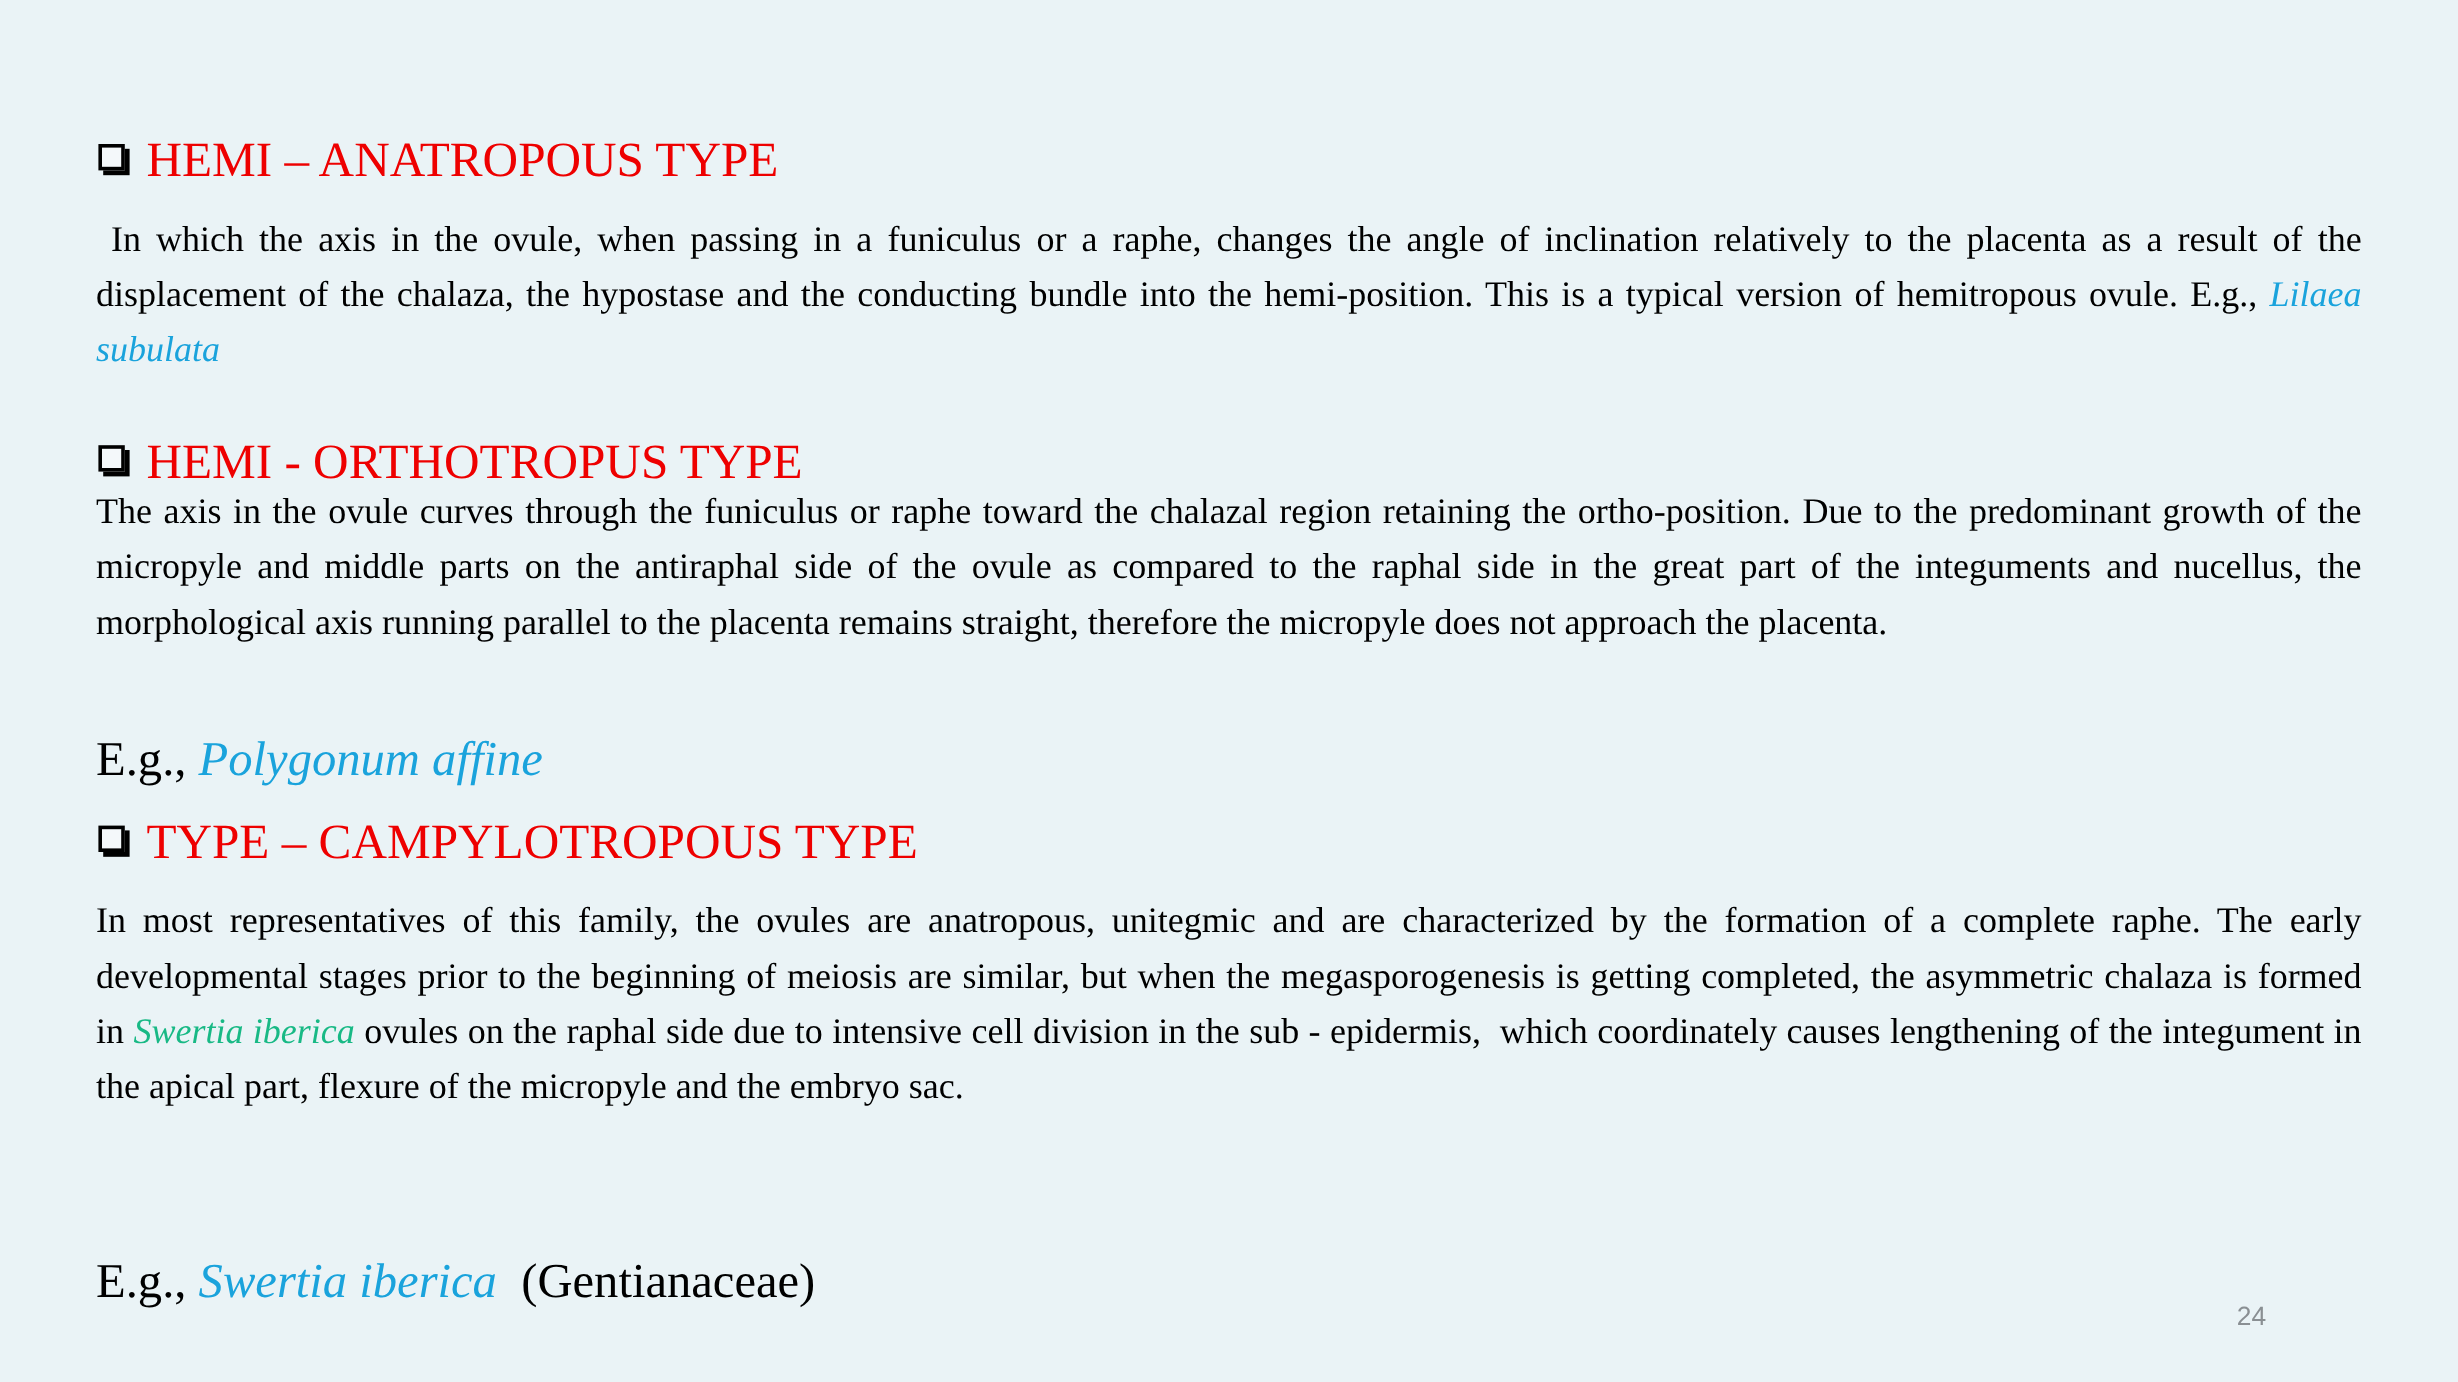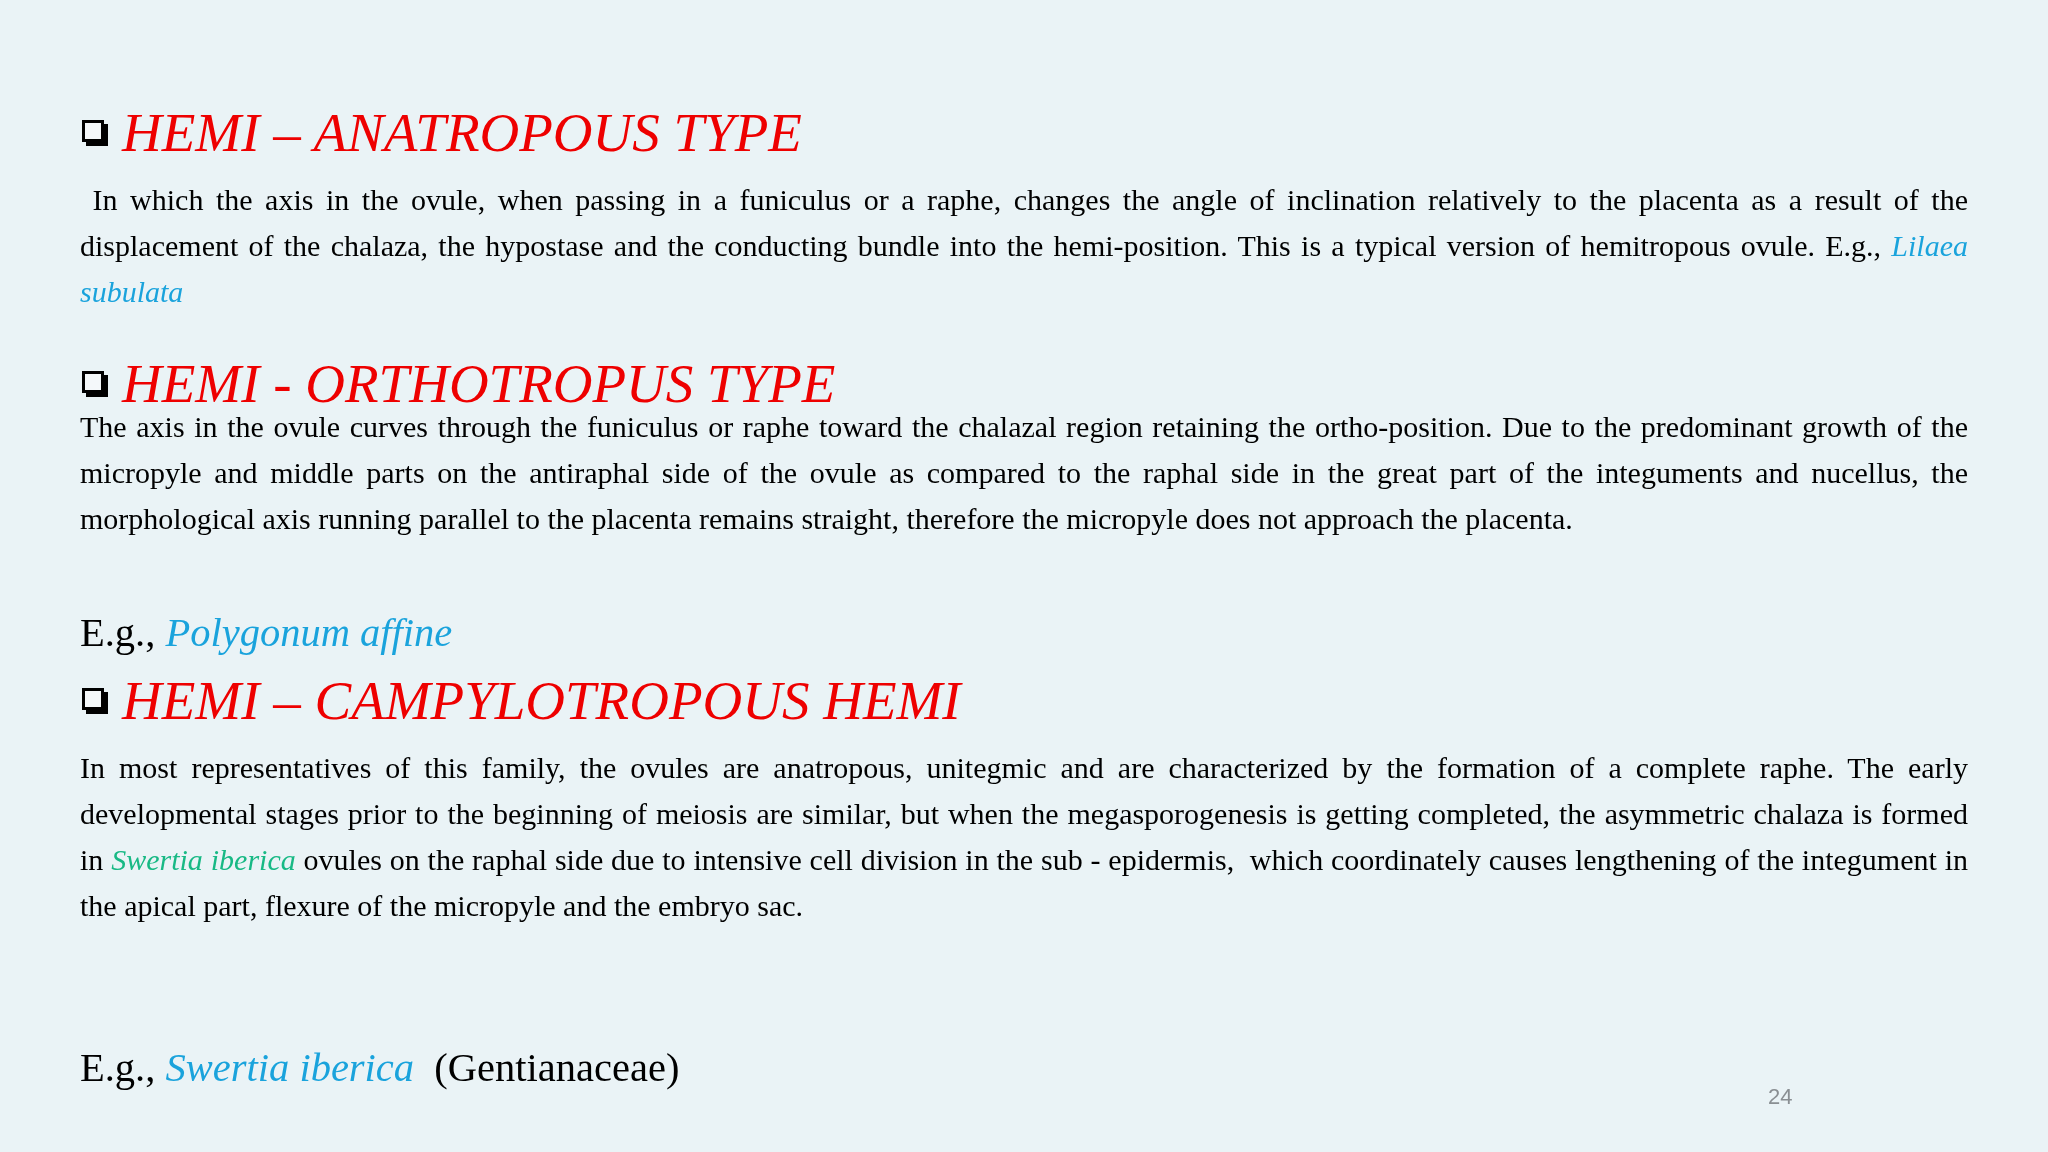--- a/index.html
+++ b/index.html
@@ -19,24 +19,23 @@
       position: absolute;
       left: 80px;
       top: 0;
       width: 1888px;
     }
     .heading {
       position: absolute;
       left: 0;
       display: flex;
       align-items: center;
-      font-size: 55px;
+      font-size: 41px;
       line-height: 46px;
       white-space: nowrap;
-      font-style: italic;
     }
     .checkbox-icon {
       display: inline-block;
       width: 22px;
       height: 22px;
       border: 3px solid #000;
       background: #f4f8fa;
       box-shadow: 4px 4px 0 #000;
       margin-right: 18px;
       margin-left: 2px;
@@ -61,21 +60,21 @@
     }
     .eg-line {
       position: absolute;
       left: 0;
       font-size: 40.5px;
       line-height: 46px;
       white-space: pre;
     }
     .page-number {
       position: absolute;
-      left: 1768px;
+      left: 1864px;
       top: 1084px;
       font-family: "Liberation Sans", "DejaVu Sans", sans-serif;
       font-size: 22px;
       color: #8a8f93;
     }
   </style>
 </head>
 <body>
 
 <div class="slide">
@@ -88,20 +87,20 @@
 
   <div class="heading" style="top:337px;margin-top:24px;">
     <span class="checkbox-icon"></span>
     <span class="heading-text">HEMI - ORTHOTROPUS TYPE</span>
   </div>
   <p class="para" style="top:404px; margin:0;"><span>The axis in the ovule curves through the funiculus or raphe toward the chalazal region retaining the ortho-position. Due to the predominant growth of the micropyle and middle parts on the antiraphal side of the ovule as compared to the raphal side in the great part of the integuments and nucellus, the morphological axis running parallel to the placenta remains straight, therefore the micropyle does not approach the placenta.</span></p>
   <div class="eg-line" style="top:610px;"><span>E.g., </span><span class="species" style="color:#1aa3dc;text-align:center;">Polygonum affine</span></div>
 
   <div class="heading" style="top:678px;">
     <span class="checkbox-icon"></span>
-    <span class="heading-text">HEMI – CAMPYLOTROPOUS HEMI</span>
+    <span class="heading-text">TYPE – CAMPYLOTROPOUS TYPE</span>
   </div>
   <p class="para" style="top:745px; margin:0;"><span style="white-space:pre-wrap;">In most representatives of this family, the ovules are anatropous, unitegmic and are characterized by the formation of a complete raphe. The early developmental stages prior to the beginning of meiosis are similar, but when the megasporogenesis is getting completed, the asymmetric chalaza is formed in </span><span class="species" style="color:#18b985;">Swertia iberica</span><span style="white-space:pre-wrap;"> ovules on the raphal side due to intensive cell division in the sub - epidermis,  which coordinately causes lengthening of the integument in the apical part, flexure of the micropyle and the embryo sac.</span></p>
   <div class="eg-line" style="top:1045px;"><span>E.g., </span><span class="species" style="color:#1aa3dc;">Swertia iberica</span><span>  (Gentianaceae)</span></div>
 
 </div>
 
 <div class="page-number">24</div>
 
 </body></html>

